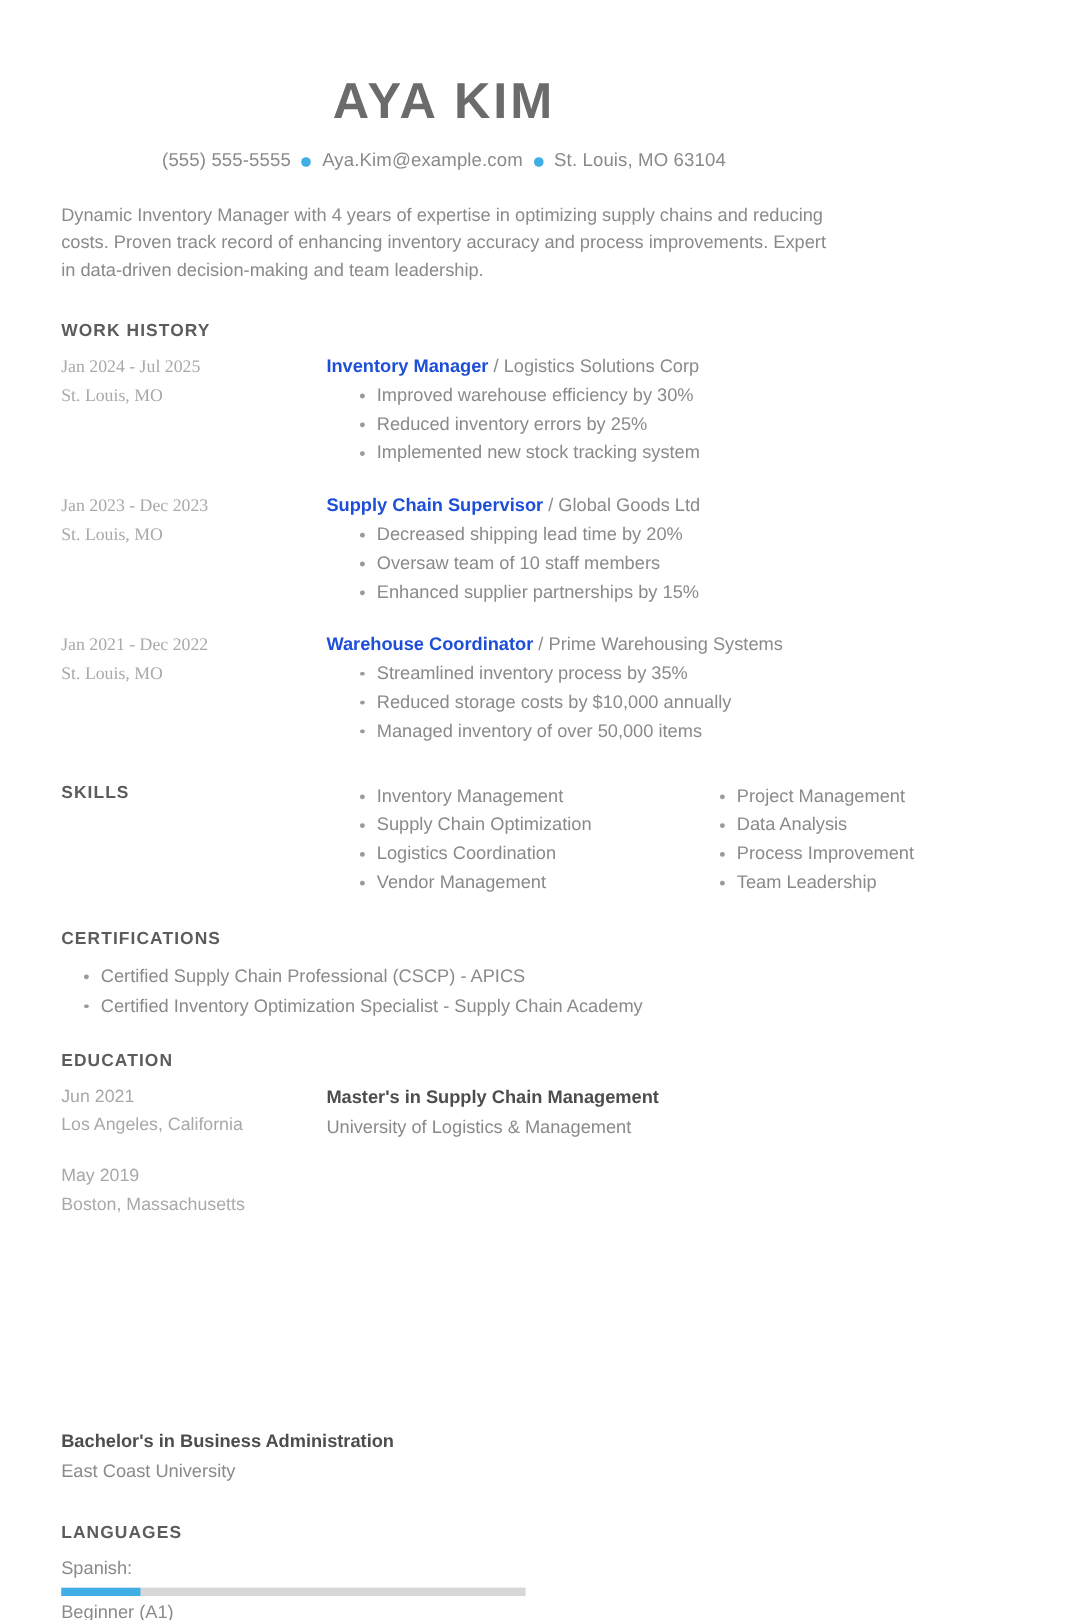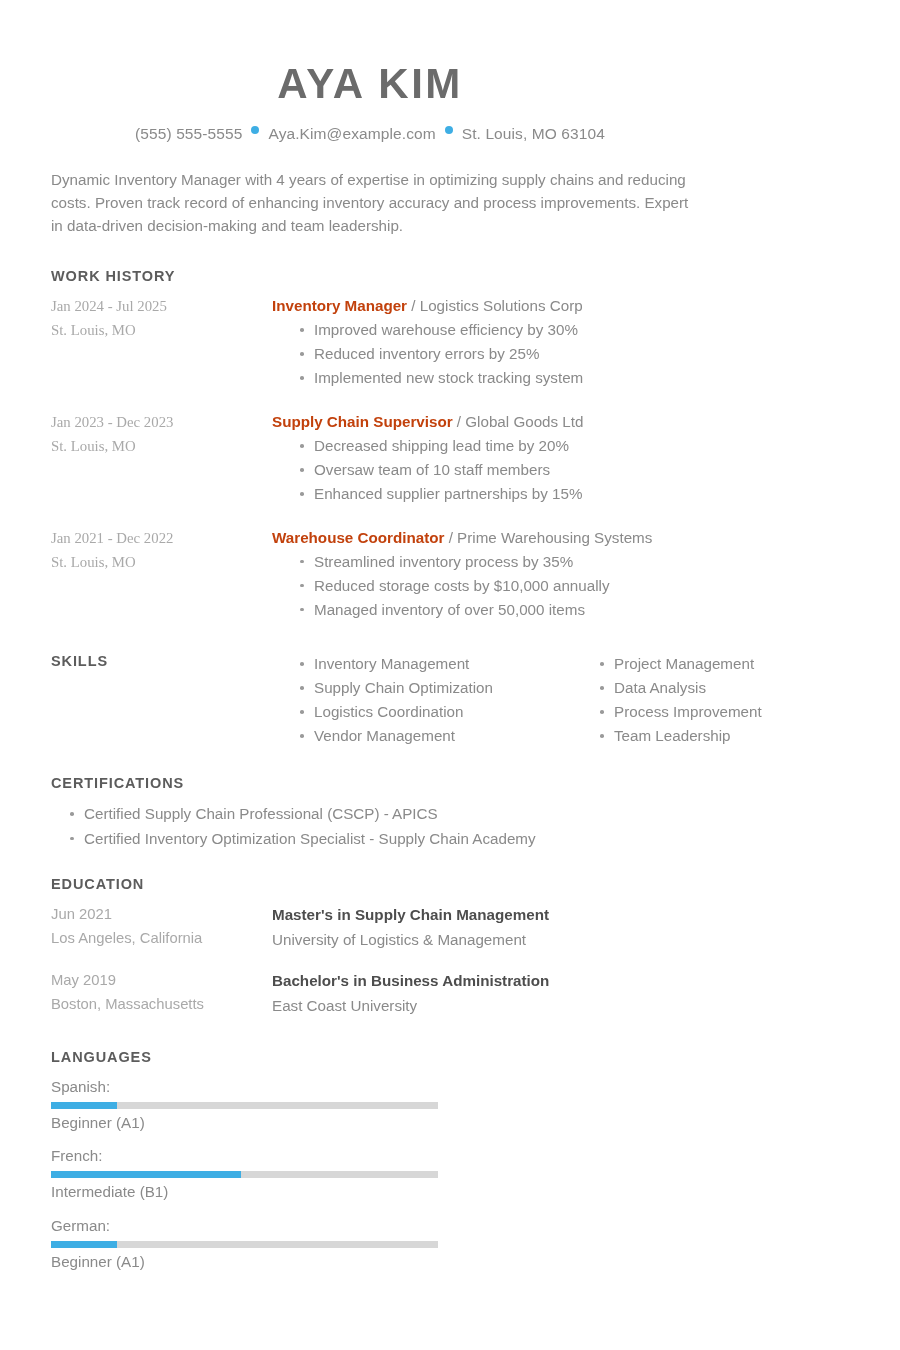--- a/index.html
+++ b/index.html
@@ -36,20 +36,21 @@
     line-height: 1.05;
     margin: 0;
   }
   .contact {
     margin-top: 19px;
     font-size: 15.5px;
     color: #8a8a8a;
     letter-spacing: 0.1px;
     display: flex;
     justify-content: center;
+    align-items: center;
     gap: 9px;
   }
   .dot-sep {
     display: inline-block;
     width: 8px;
     height: 8px;
     border-radius: 50%;
     background: #3eaee4;
     flex: 0 0 auto;
     position: relative;
@@ -98,21 +99,21 @@
   .job-body {
     flex: 1 1 auto;
   }
   .job-headline {
     font-size: 15.2px;
     color: #8a8a8a;
     line-height: 1.5;
   }
   .job-title {
     font-weight: bold;
-    color: #c2410c;
+    color: #1d4ed8;
   }
   .bullets {
     list-style: none;
     margin: 0;
     padding: 0 0 0 28px;
   }
   .bullets li {
     font-size: 15.2px;
     line-height: 1.58;
     color: #8a8a8a;
@@ -201,21 +202,21 @@
     border-radius: 50%;
     background: #9a9a9a;
   }
 
   
   #education-section { }
   .edu {
     display: flex;
     margin-bottom: 17px;
   }
-  .edu:last-child { margin-bottom: 0; }
+  .edu:last-child { margin-bottom: 0; flex-direction: column; }
   .edu-meta {
     width: 221px;
     flex: 0 0 221px;
     font-size: 14.8px;
     line-height: 1.62;
     color: #a9a9a9;
   }
   .edu-body { flex: 1 1 auto; }
   .edu-degree {
     font-size: 15.2px;

